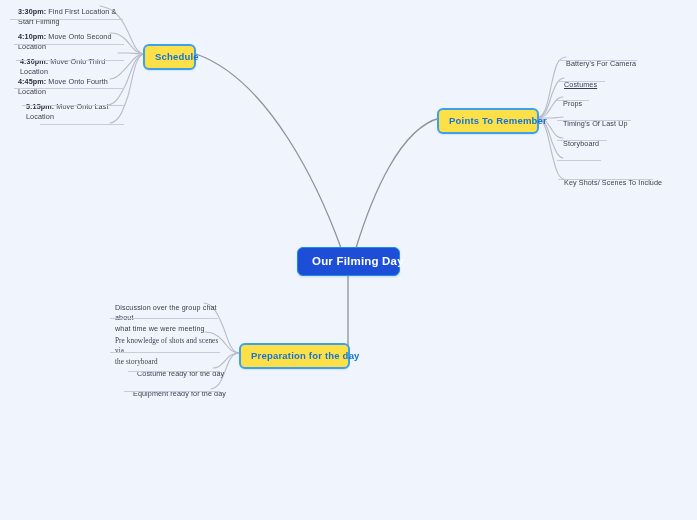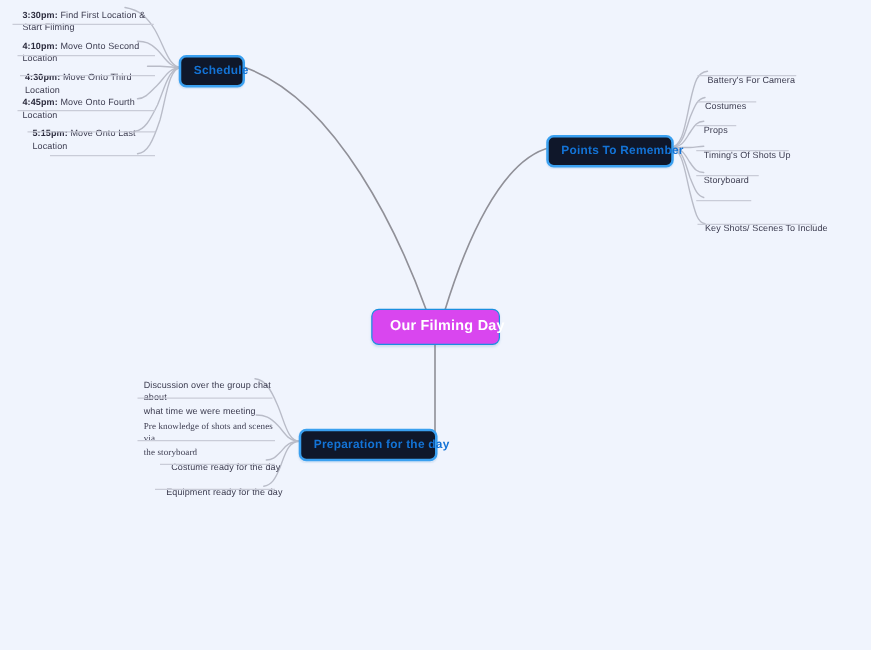--- a/index.html
+++ b/index.html
@@ -28,34 +28,34 @@
     height: 520px;
     pointer-events: none;
   }
   .node {
     position: absolute;
     box-sizing: border-box;
     white-space: nowrap;
   }
   
   .root-node {
-    background: #d946ef;
+    background: #1d4ed8;
     color: #ffffff;
     border: 1px solid #1a8fe0;
     border-radius: 6px;
     font-weight: bold;
     font-size: 11.5px;
     letter-spacing: 0.2px;
     padding: 7px 14px 8px 14px;
     text-align: center;
     box-shadow: 0 1px 2px rgba(30,110,180,0.18);
   }
   
   .branch-node {
-    background: #0f172a;
+    background: #fde047;
     color: #1373d6;
     border: 2px solid #3aa0f0;
     border-radius: 6px;
     font-weight: bold;
     font-size: 9.5px;
     letter-spacing: 0.2px;
     padding: 5px 10px 6px 10px;
     text-align: center;
     box-shadow: 0 1px 1px rgba(40,120,200,0.12);
   }
@@ -160,32 +160,32 @@
   </div>
   <div class="leaf-underline" style="left:22px; top:105px; width:102px;"></div>
 
   <div class="leaf-underline" style="left:40px; top:124px; width:84px;"></div>
 
   <div class="leaf" style="left:566px; top:48px; width:120px;">
     <span class="lbl">Battery's For Camera</span>
   </div>
   <div class="leaf-underline" style="left:558px; top:60px; width:79px;"></div>
 
-  <div class="leaf" style="left:564px; top:69px; width:120px;">
+  <div class="leaf" style="left:564px; top:69px; width:120px;text-decoration:underline;">
     <span class="lbl">Costumes</span>
   </div>
   <div class="leaf-underline" style="left:558px; top:81px; width:47px;"></div>
 
   <div class="leaf" style="left:563px; top:88px; width:120px;">
     <span class="lbl">Props</span>
   </div>
   <div class="leaf-underline" style="left:557px; top:100px; width:32px;"></div>
 
   <div class="leaf" style="left:563px; top:108px; width:120px;">
-    <span class="lbl">Timing's Of Shots Up</span>
+    <span class="lbl">Timing's Of Last Up</span>
   </div>
   <div class="leaf-underline" style="left:557px; top:120px; width:74px;"></div>
 
   <div class="leaf" style="left:563px; top:128px; width:120px;">
     <span class="lbl">Storyboard</span>
   </div>
   <div class="leaf-underline" style="left:557px; top:140px; width:50px;"></div>
 
   <div class="leaf-underline" style="left:557px; top:160px; width:44px;"></div>
 

